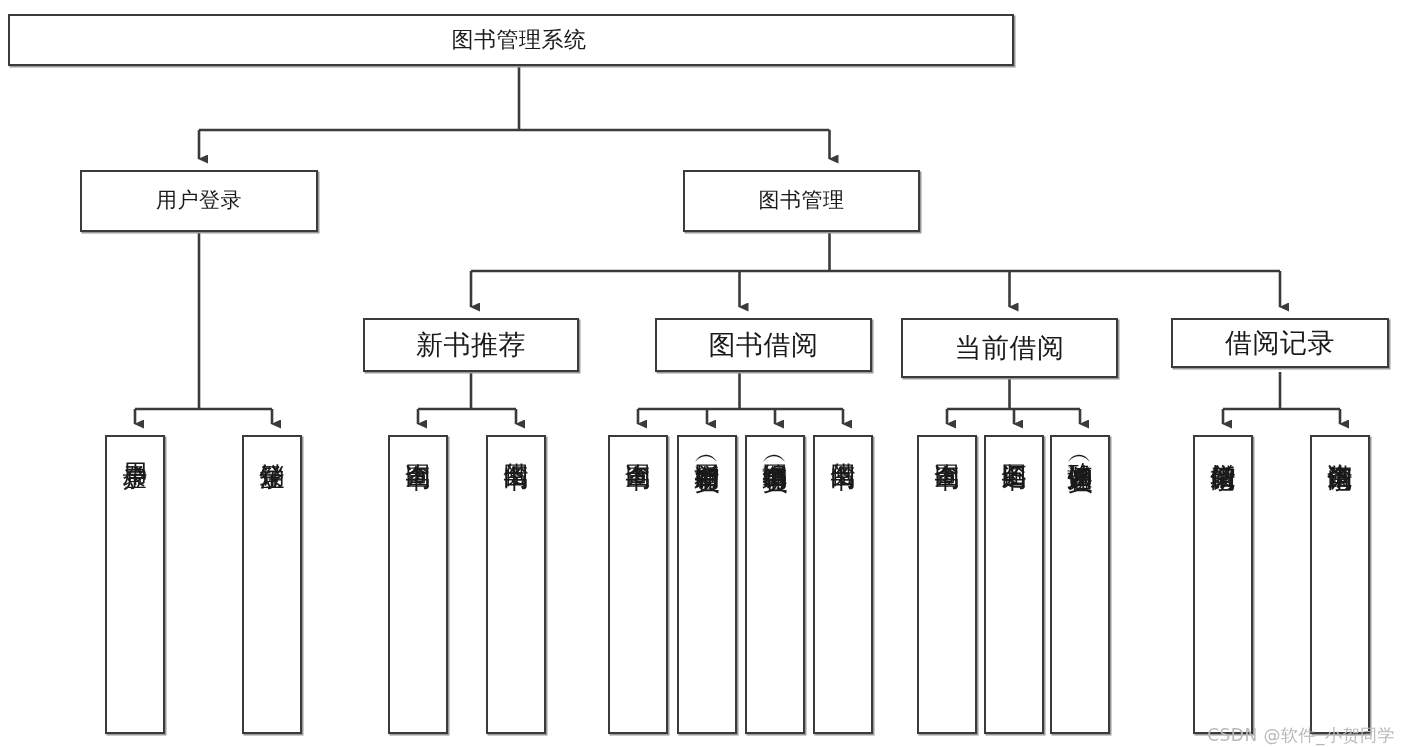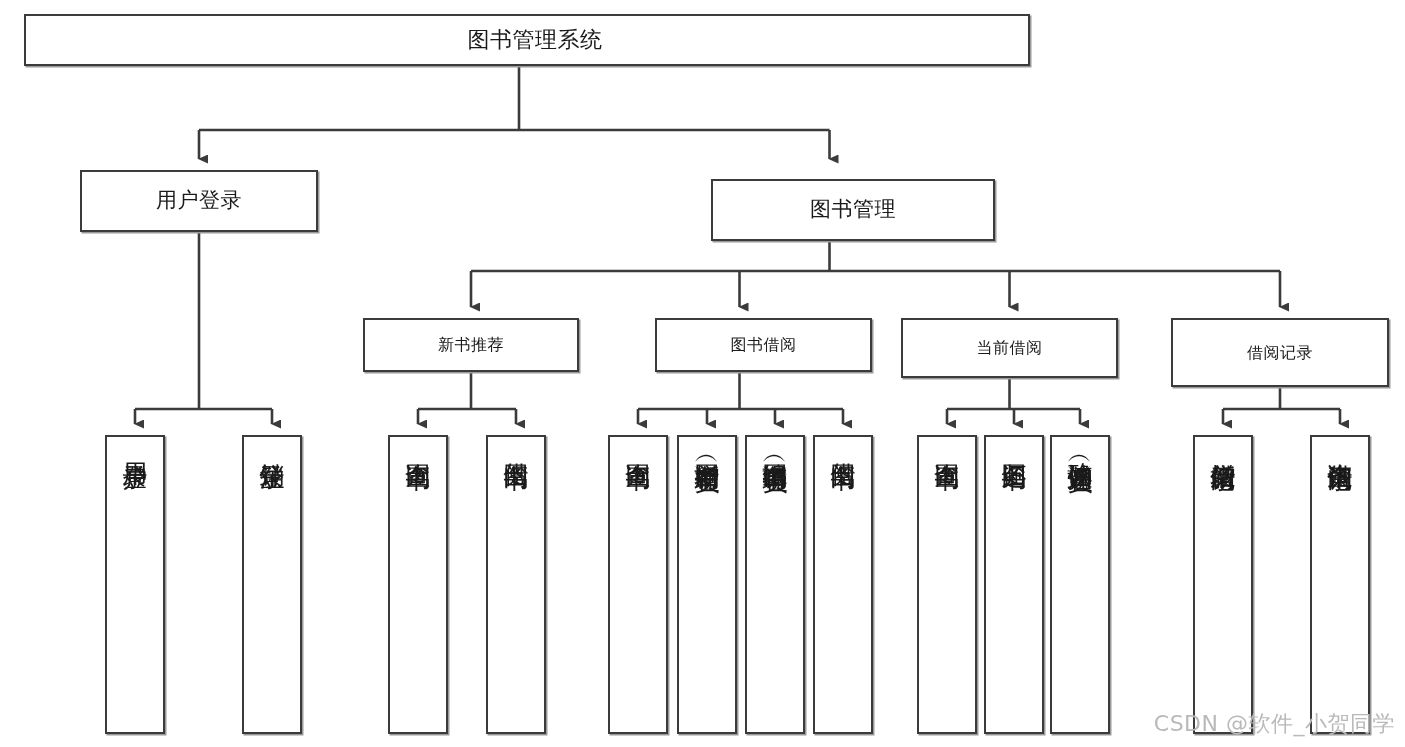--- a/index.html
+++ b/index.html
@@ -44,41 +44,41 @@
     font-size: 21px;
     line-height: 1.2;
     color: #1a1a1a;
     letter-spacing: 0.5px;
     white-space: nowrap;
     text-align: center;
     font-family: "DejaVu Sans", "Liberation Sans", sans-serif;
   }
   .node-box.level0 .node-label-h { font-size: 22px; }
   .node-box.level1 .node-label-h { font-size: 21px; }
-  .node-box.level2 .node-label-h { font-size: 16px; }
+  .node-box.level2 .node-label-h { font-size: 27px; }
   .node-box.leaf {
     align-items: flex-start;
     justify-content: center;
     padding-top: 6px;
   }
   .node-label-v {
     writing-mode: vertical-rl;
     text-orientation: upright;
     font-size: 25px;
     line-height: 1.08;
     letter-spacing: 1px;
     color: #1a1a1a;
     white-space: nowrap;
     font-family: "DejaVu Sans", "Liberation Sans", sans-serif;
   }
   .watermark {
     position: absolute;
     right: 10px;
-    bottom: 8px;
-    font-size: 22px;
+    bottom: 0;
+    font-size: 17px;
     color: #b9b9b9;
     letter-spacing: 0.5px;
     white-space: nowrap;
     font-family: "DejaVu Sans", "Liberation Sans", sans-serif;
     pointer-events: none;
   }
 </style>
 </head>
 <body>
 
@@ -121,39 +121,39 @@
         <line x1="1014" y1="409" x2="1014" y2="424" marker-end="url(#arrowhead)"></line>
         <line x1="1080" y1="409" x2="1080" y2="424" marker-end="url(#arrowhead)"></line>
         <line x1="1280" y1="372" x2="1280" y2="409"></line>
         <line x1="1223" y1="409" x2="1340" y2="409"></line>
         <line x1="1223" y1="409" x2="1223" y2="424" marker-end="url(#arrowhead)"></line>
         <line x1="1340" y1="409" x2="1340" y2="424" marker-end="url(#arrowhead)"></line>
       </g>
   </svg>
 
   <div id="nodes-layer">
-      <div class="node-box level0" style="left: 24px; top: 14px; width: 1006px; height: 52px; padding-left: 16px;">
+      <div class="node-box level0" style="left: 8px; top: 14px; width: 1006px; height: 52px; padding-left: 16px;">
         <span class="node-label-h">图书管理系统</span>
       </div>
       <div class="node-box level1" style="left: 80px; top: 170px; width: 238px; height: 62px;">
         <span class="node-label-h">用户登录</span>
       </div>
-      <div class="node-box level1" style="left: 711px; top: 170px; width: 284px; height: 62px; margin-top: 9px;">
+      <div class="node-box level1" style="left: 683px; top: 170px; width: 237px; height: 62px;">
         <span class="node-label-h">图书管理</span>
       </div>
       <div class="node-box level2" style="left: 363px; top: 318px; width: 216px; height: 54px;">
         <span class="node-label-h">新书推荐</span>
       </div>
       <div class="node-box level2" style="left: 655px; top: 318px; width: 217px; height: 54px;">
         <span class="node-label-h">图书借阅</span>
       </div>
       <div class="node-box level2" style="left: 901px; top: 318px; width: 217px; height: 60px;">
         <span class="node-label-h">当前借阅</span>
       </div>
-      <div class="node-box level2" style="left: 1171px; top: 318px; width: 218px; height: 69px;">
+      <div class="node-box level2" style="left: 1171px; top: 318px; width: 218px; height: 50px;">
         <span class="node-label-h">借阅记录</span>
       </div>
       <div class="node-box leaf" style="left: 105px; top: 435px; width: 60px; height: 299px;">
         <span class="node-label-v">用户登录</span>
       </div>
       <div class="node-box leaf" style="left: 242px; top: 435px; width: 60px; height: 299px;">
         <span class="node-label-v">注销登录</span>
       </div>
       <div class="node-box leaf" style="left: 388px; top: 435px; width: 60px; height: 299px;">
         <span class="node-label-v">查询图书</span>

